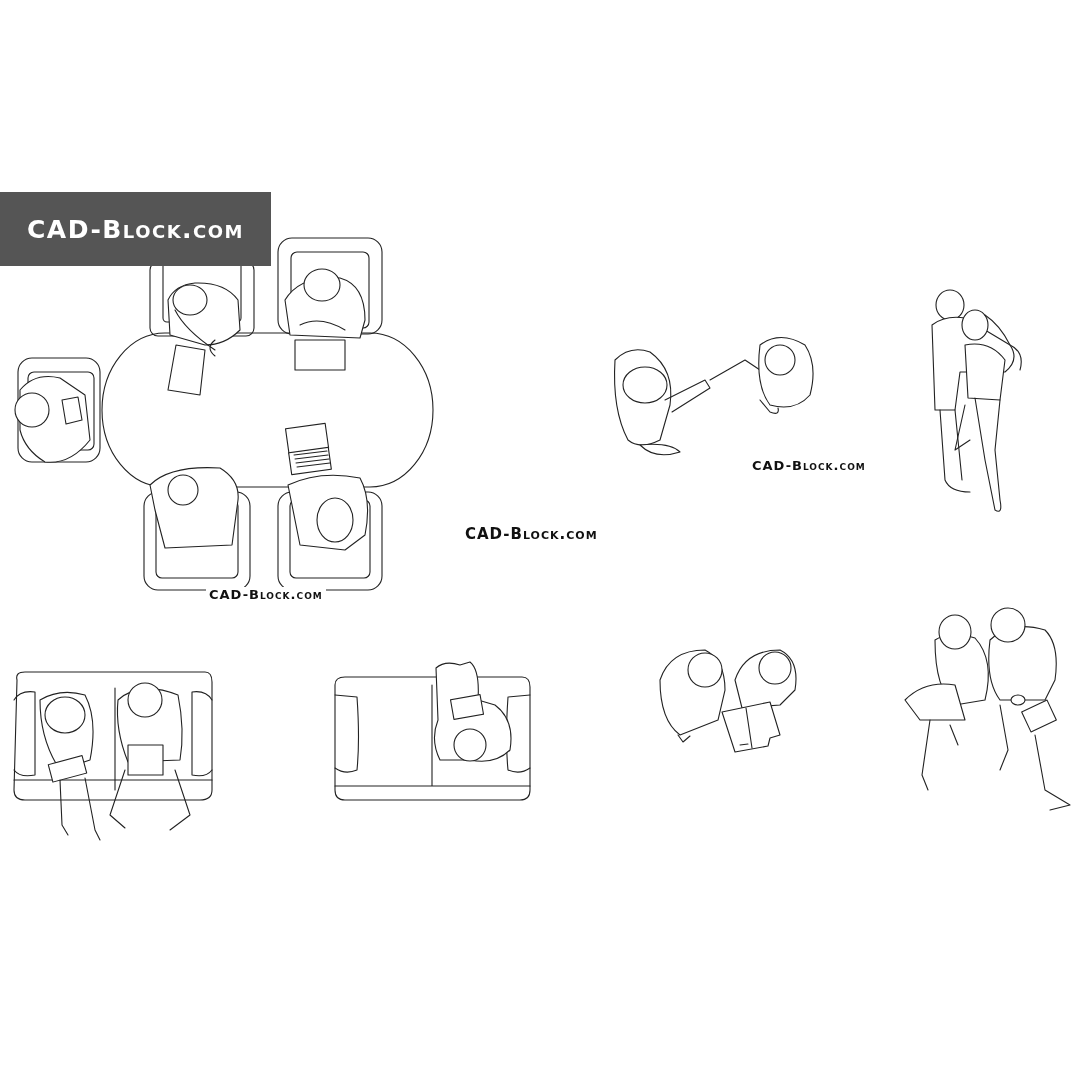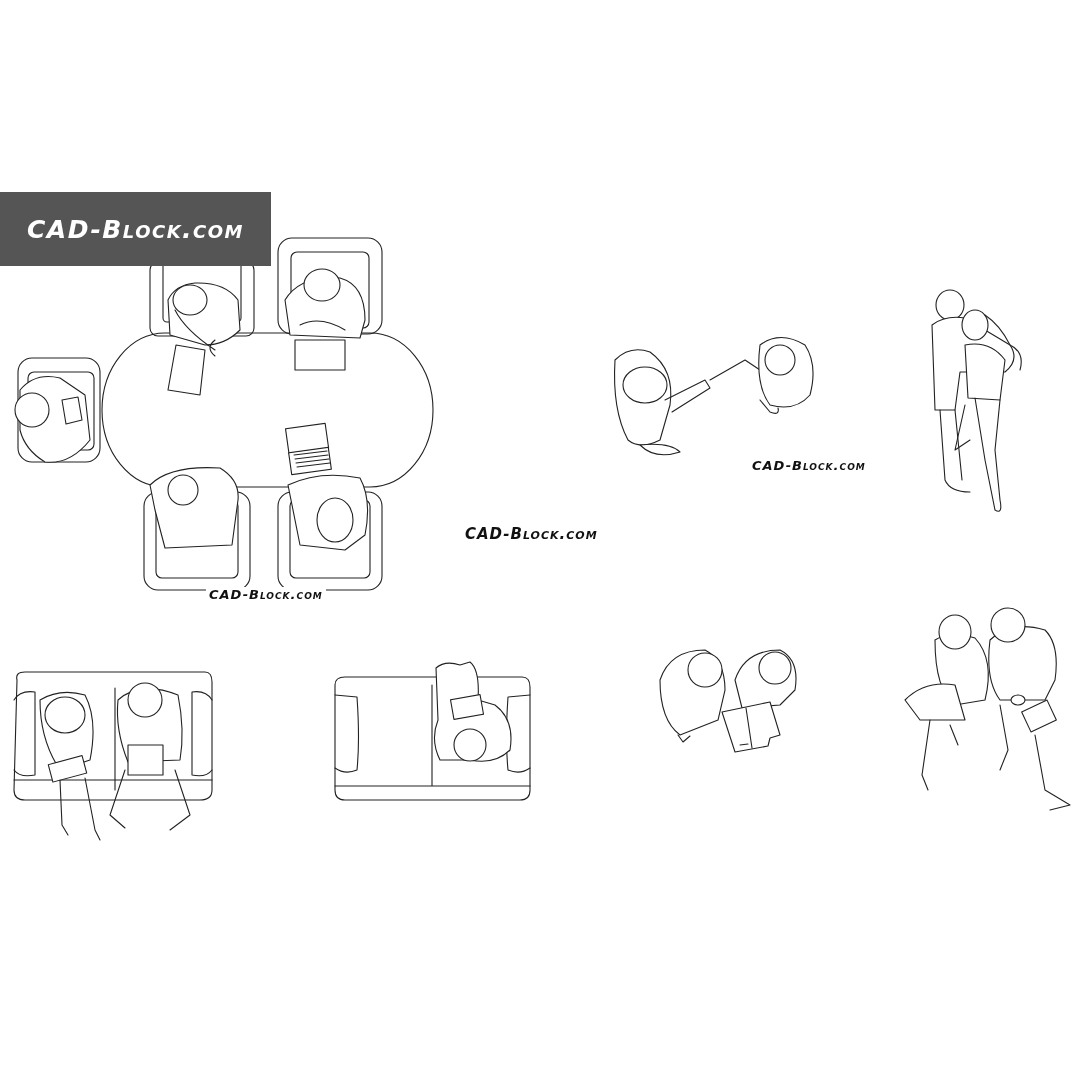--- a/index.html
+++ b/index.html
@@ -1,16 +1,16 @@
 <!DOCTYPE html>
 <html><head>
 <meta charset="utf-8">
 <style>
   html, body { margin: 0; padding: 0; background: #ffffff; }
-  #canvas { position: relative; width: 1080px; height: 1080px; background: #ffffff; overflow: hidden; font-style: italic; }
+  #canvas { position: relative; width: 1080px; height: 1080px; background: #ffffff; overflow: hidden; }
   .logo-badge {
     position: absolute; left: 0; top: 192px; width: 271px; height: 74px;
     background: #555555; display: flex; align-items: center; justify-content: center;
   }
   .logo-text {
     color: #ffffff; font-family: "DejaVu Sans", sans-serif; font-weight: bold;
     font-size: 25px; letter-spacing: 1.5px; font-variant: small-caps;
   }
   .wm {
     position: absolute; font-family: "DejaVu Sans", sans-serif; font-weight: bold;

